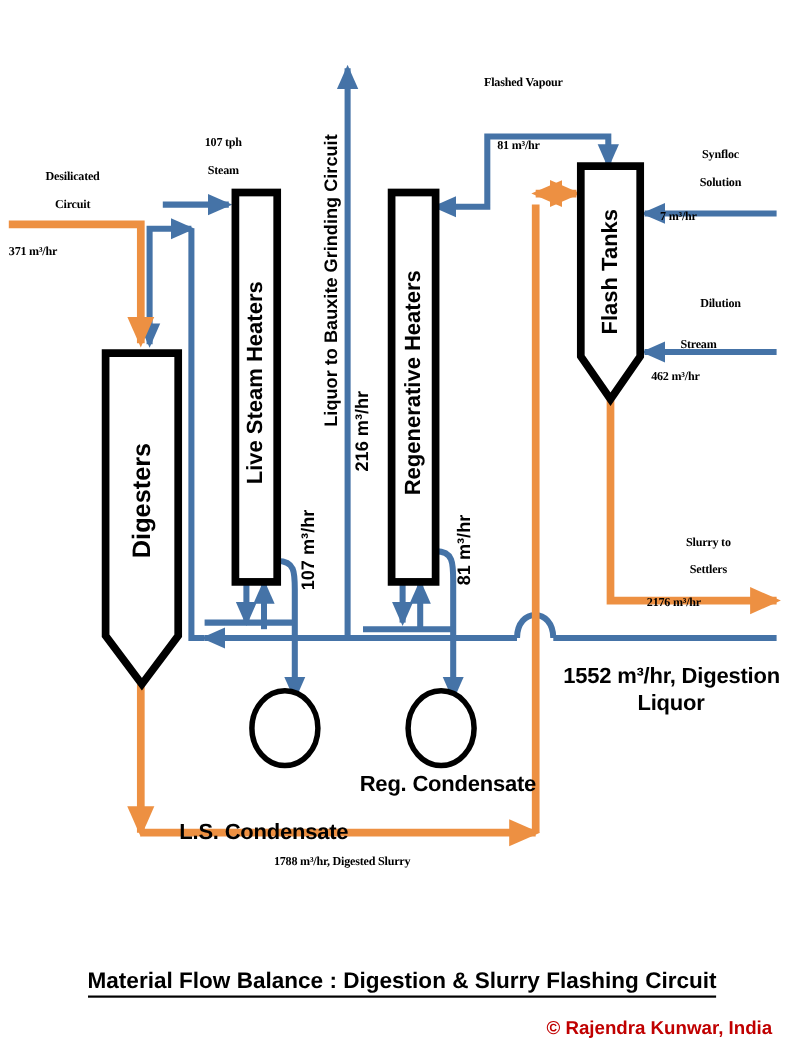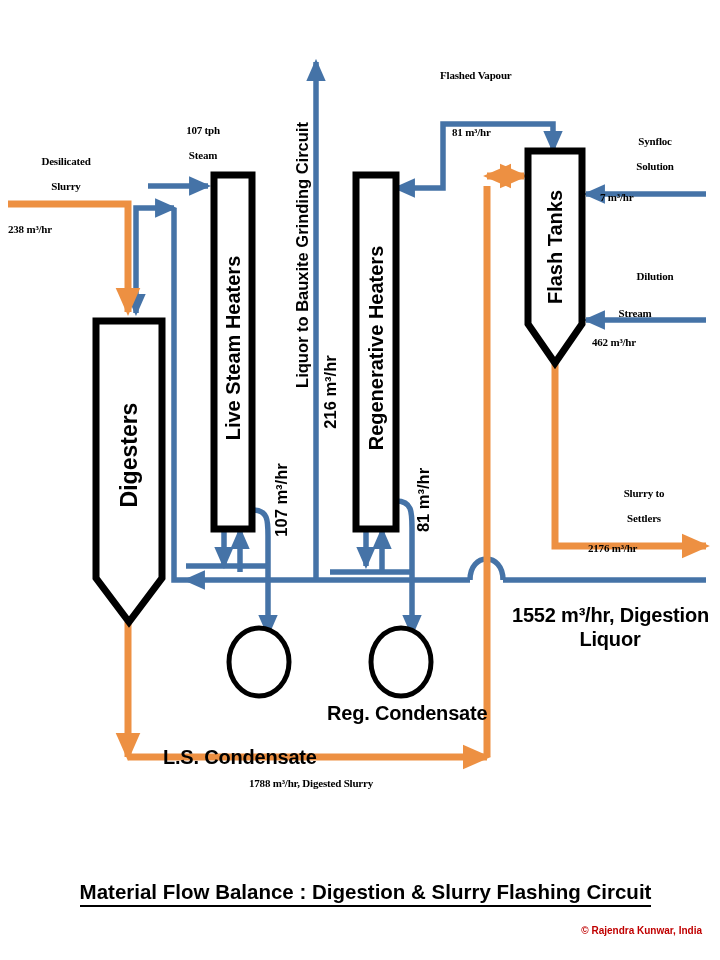--- a/index.html
+++ b/index.html
@@ -46,21 +46,21 @@
     font-weight:bold;
     color:#000;
     font-family:"Liberation Sans", sans-serif;
     margin-left:11px;
   }
   #title span{border-bottom:2.5px solid #000;padding-bottom:2px;}
   #credit{
     position:absolute;
     right:18px;
     top:925px;
-    font-size:10px;
+    font-size:17px;
     font-weight:bold;
     color:#C00000;
     font-family:"Liberation Sans", sans-serif;
   }
 </style>
 </head>
 <body>
 
 <div id="stage">
 
@@ -141,22 +141,22 @@
   <div class="vname" style="left:376px;top:348px;font-size:20px;transform:translate(-50%,-50%) rotate(-90deg);">Regenerative Heaters</div>
   <div class="vname" style="left:555px;top:247px;font-size:20px;transform:translate(-50%,-50%) rotate(-90deg);">Flash Tanks</div>
 
   <div class="vname" style="left:302px;top:255px;font-size:16.5px;transform:translate(-50%,-50%) rotate(-90deg);">Liquor to Bauxite Grinding Circuit</div>
   <div class="vname" style="left:330px;top:392px;font-size:16.5px;transform:translate(-50%,-50%) rotate(-90deg);">216 m³/hr</div>
 
   <div class="vname" style="left:281px;top:500px;font-size:16.5px;transform:translate(-50%,-50%) rotate(-90deg);">107 m³/hr</div>
   <div class="vname" style="left:423px;top:500px;font-size:16.5px;transform:translate(-50%,-50%) rotate(-90deg);">81 m³/hr</div>
 
   <div class="lbl ctr s17" style="left:6px;top:155px;width:120px;">Desilicated</div>
-  <div class="lbl ctr s17" style="left:6px;top:180px;width:120px;">Slurry</div>
-  <div class="lbl s17" style="left:8px;top:223px;">238 m³/hr</div>
+  <div class="lbl ctr s17" style="left:6px;top:180px;width:120px;">Circuit</div>
+  <div class="lbl s17" style="left:8px;top:223px;">371 m³/hr</div>
 
   <div class="lbl ctr s17" style="left:153px;top:124px;width:100px;">107 tph</div>
   <div class="lbl ctr s17" style="left:153px;top:149px;width:100px;">Steam</div>
 
   <div class="lbl s17" style="left:440px;top:69px;">Flashed Vapour</div>
   <div class="lbl s17" style="left:452px;top:126px;">81 m³/hr</div>
 
   <div class="lbl ctr s17" style="left:596px;top:135px;width:118px;">Synfloc</div>
   <div class="lbl ctr s17" style="left:596px;top:160px;width:118px;">Solution</div>
   <div class="lbl s17" style="left:600px;top:191px;">7 m³/hr</div>

